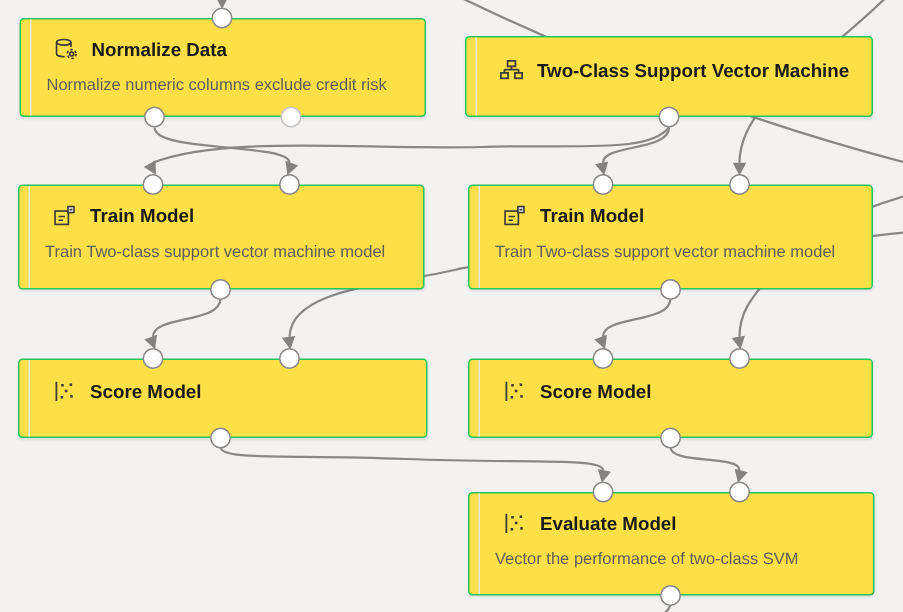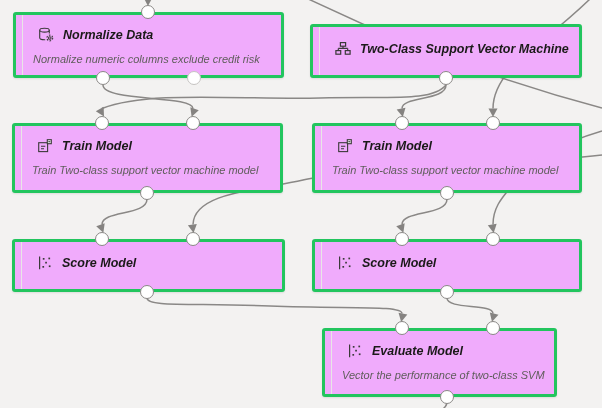--- a/index.html
+++ b/index.html
@@ -4,23 +4,22 @@
 <style>
   html,body{margin:0;padding:0;}
   body{
     width:602px;height:408px;overflow:hidden;position:relative;
     background:#f3f2f1;
     font-family:"Liberation Sans", sans-serif;
   }
   #edges{position:absolute;left:0;top:0;z-index:1;}
   .card{
     position:absolute;z-index:2;box-sizing:border-box;
-    background:#f0abfc;border:3px solid #22c55e;border-radius:3px;
+    background:#fde047;border:1px solid #22c55e;border-radius:3px;
     box-shadow:0 1px 2px rgba(0,0,0,.09);
-    font-style:italic;
   }
   .card::before{
     content:"";position:absolute;left:6px;top:0;bottom:0;width:0;
     border-left:1px solid #e8e7e5;
   }
   .card .head{
     display:flex;align-items:center;gap:9px;
     padding:12px 10px 0 22px;height:16px;
   }
   .card .title{
@@ -36,21 +35,21 @@
     background:#ffffff;border:1.5px solid #8a8886;
   }
   .port--idle{border-color:#c6c4c2;}
   
   #n1{left:13px; top:12px; width:271px;height:66px;}
   #n2{left:310px;top:24px; width:272px;height:54px;}
   #n3{left:12px; top:123px;width:271px;height:70px;}
   #n4{left:312px;top:123px;width:270px;height:70px;}
   #n5{left:12px; top:239px;width:273px;height:53px;}
   #n6{left:312px;top:239px;width:270px;height:53px;}
-  #n7{left:312px;top:328px;width:235px;height:69px;margin-left:10px;}
+  #n7{left:312px;top:328px;width:271px;height:69px;}
 </style>
 </head>
 <body>
 
 <svg id="edges" width="602" height="408" viewBox="0 0 602 408">
   <g stroke="#8a8886" stroke-width="1.5" fill="none">
 
     <path d="M148,-12 L148,-3"></path>
 
     <path d="M103,85 C103,102 193,95 193,108.5"></path>

